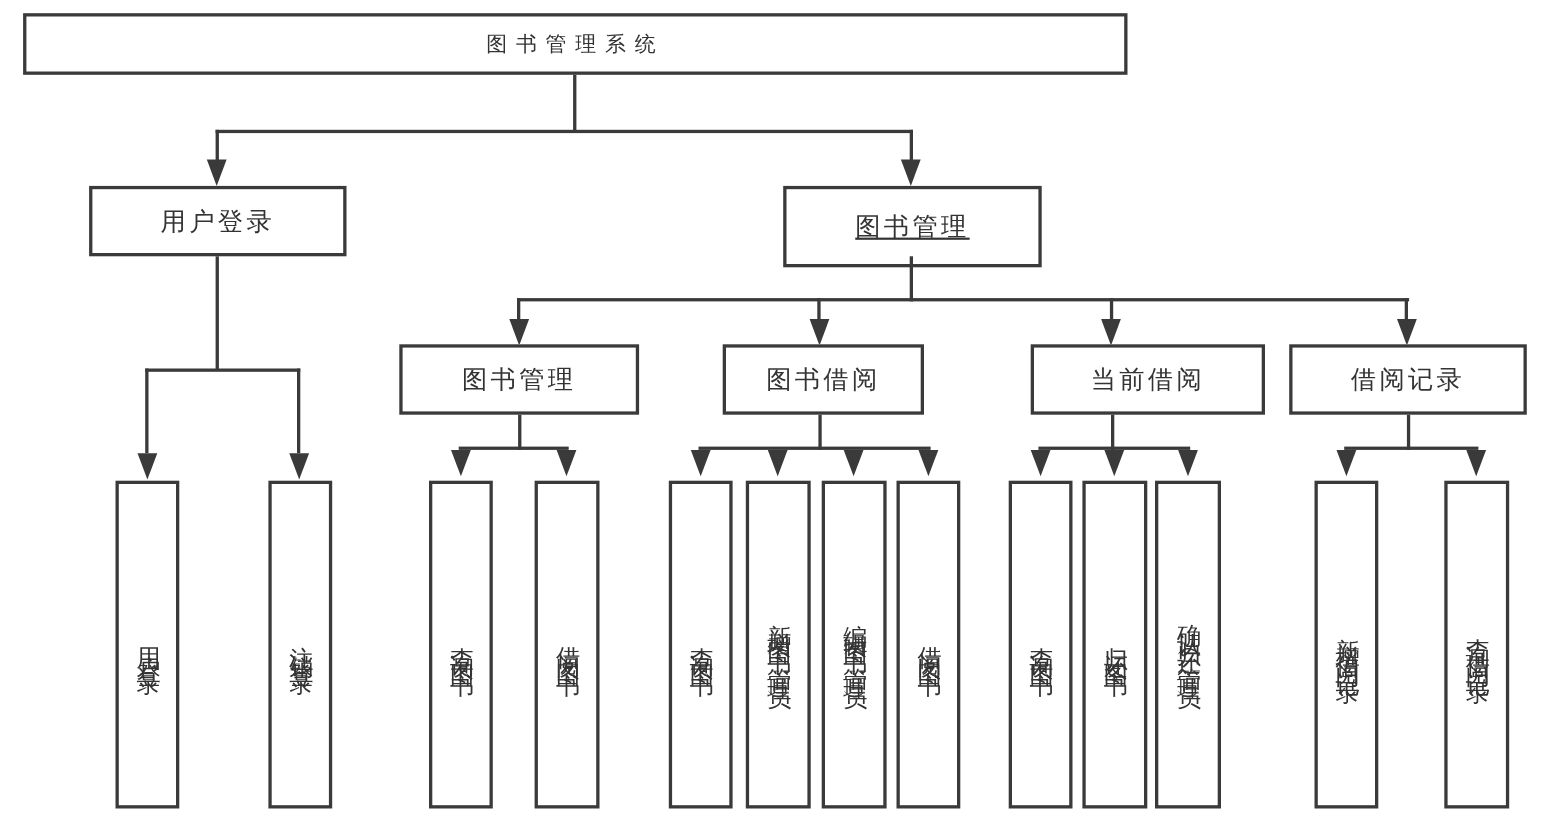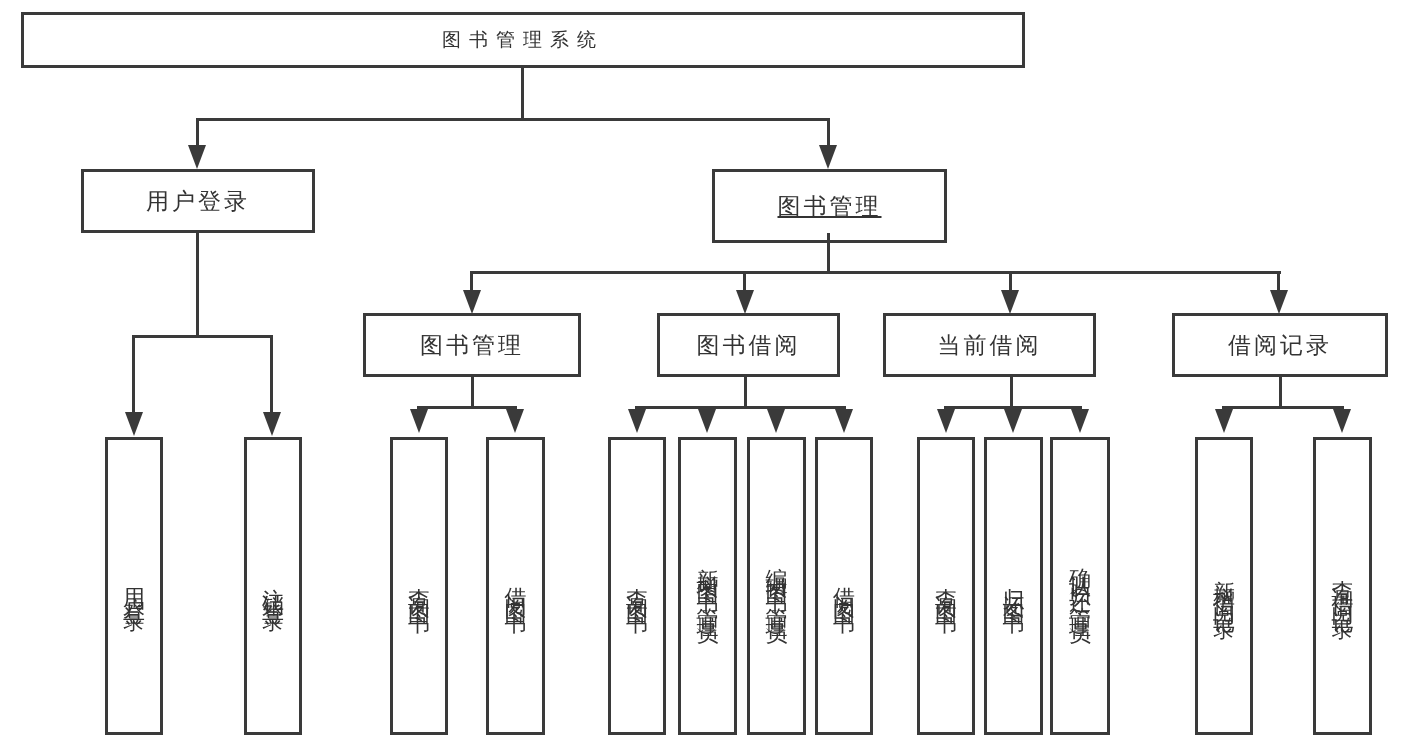--- a/index.html
+++ b/index.html
@@ -105,21 +105,21 @@
   <div class="arrow" style="left:736px; top:290px;"></div>
   <div class="arrow" style="left:1001px; top:290px;"></div>
   <div class="arrow" style="left:1270px; top:290px;"></div>
 
   <div class="box" style="left:363px; top:313px; width:218px; height:64px;">
     <span class="hlabel">图书管理</span>
   </div>
   <div class="box" style="left:637px; top:313px; width:183px; height:64px;margin-left:20px;">
     <span class="hlabel">图书借阅</span>
   </div>
-  <div class="box" style="left:883px; top:313px; width:213px; height:64px;">
+  <div class="box" style="left:937px; top:313px; width:213px; height:64px;">
     <span class="hlabel">当前借阅</span>
   </div>
   <div class="box" style="left:1172px; top:313px; width:216px; height:64px;">
     <span class="hlabel">借阅记录</span>
   </div>
 
   <div class="vline" style="left:471px; top:377px; height:32px;"></div>
   <div class="hline" style="left:417px; top:406px; width:100px;"></div>
   <div class="arrow" style="left:410px; top:409px;"></div>
   <div class="arrow" style="left:506px; top:409px;"></div>

